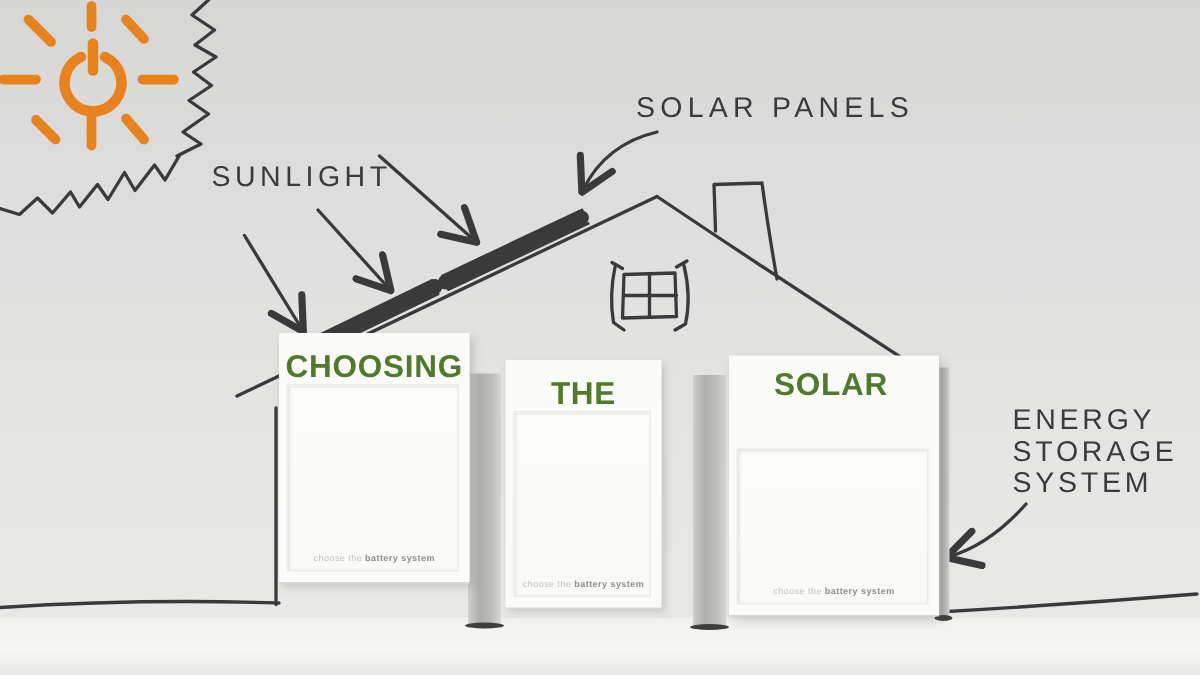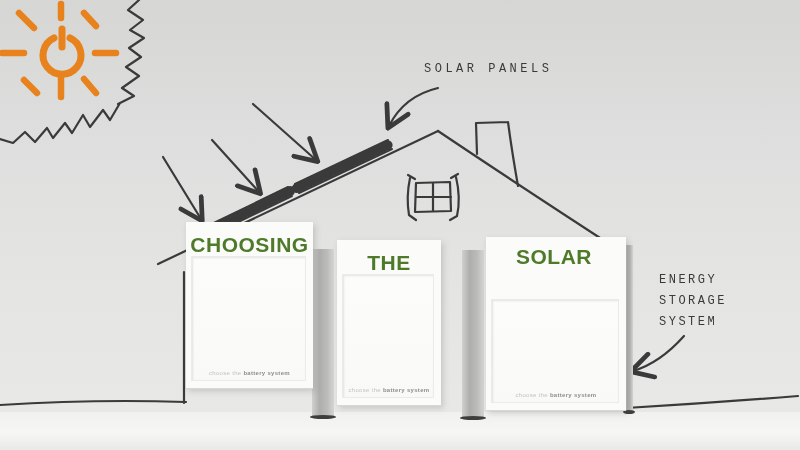--- a/index.html
+++ b/index.html
@@ -10,24 +10,24 @@
   }
   .ground-surface{
     position:absolute;left:0;top:412px;width:800px;height:38px;
     background:linear-gradient(180deg,#f1f1ef 0%,#f6f6f4 55%,#e9e9e7 100%);
   }
   svg.draw{position:absolute;left:0;top:0;}
   .ink{stroke:var(--ink);fill:none;stroke-linecap:round;stroke-linejoin:round;}
   .w2{stroke-width:2.2;}
   .sun{stroke:var(--sun);fill:none;stroke-linecap:round;}
   .hand-label{
-    position:absolute;color:var(--ink);font-size:12px;letter-spacing:3px;
-    font-family:Liberation Mono, monospace;white-space:nowrap;
+    position:absolute;color:var(--ink);font-size:19px;letter-spacing:3px;
+    font-family:Liberation Sans, sans-serif;white-space:nowrap;
   }
-  .hand-label .ln{display:block;line-height:21px;}
+  .hand-label .ln{display:block;line-height:21px;margin-left:16px;}
   .side-strip{
     position:absolute;background:linear-gradient(90deg,#d0d0ce 0%,#aeaeac 35%,#bcbcba 70%,#d6d6d4 100%);
   }
   .side-strip .strip-shadow{
     position:absolute;left:-2px;right:-2px;bottom:-1px;height:4px;
     background:#3e3e3c;border-radius:50%;
   }
   .bat-box{
     position:absolute;background:#fbfbf9;
     box-shadow:0 1px 0 #d8d8d6, 2px 3px 6px rgba(90,90,88,.25);
@@ -108,20 +108,21 @@
       <path class="ink" stroke-width="2" d="M197,242 L292,196 M299,193 L392,149"></path>
       <path class="ink" stroke-width="10" stroke-linecap="butt" stroke-dasharray="1.6 4.2" d="M195,237 L290,191 M297,188 L390,144"></path>
     </g>
 
     <g>
       <path class="ink w2" d="M0,405 Q95,399 186,402"></path>
       <path class="ink w2" d="M626,408 Q712,403 798,396"></path>
     </g>
   </svg>
 
+  <div class="hand-label" style="left:141px;top:108px;">SUNLIGHT</div>
 
   <div class="hand-label" style="left:424px;top:62px;letter-spacing:3.5px;">SOLAR PANELS</div>
 
   <div class="hand-label" style="left:659px;top:270px;letter-spacing:2.5px;">
     <span class="ln">ENERGY</span>
     <span class="ln">STORAGE</span>
     <span class="ln">SYSTEM</span>
   </div>
 
   <div class="side-strip" style="left:312px;top:249px;width:22px;height:169px;">

